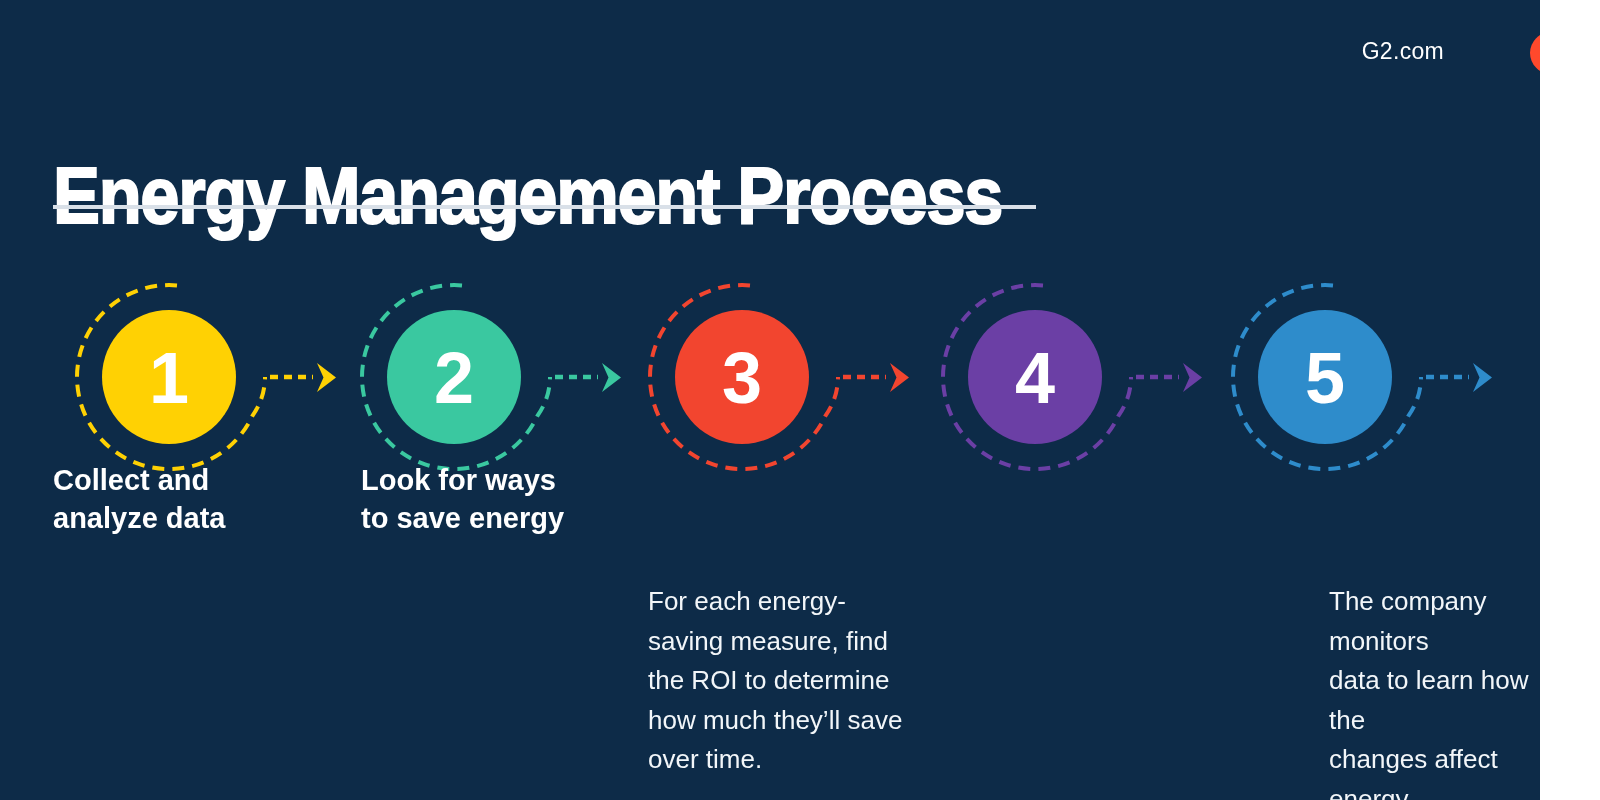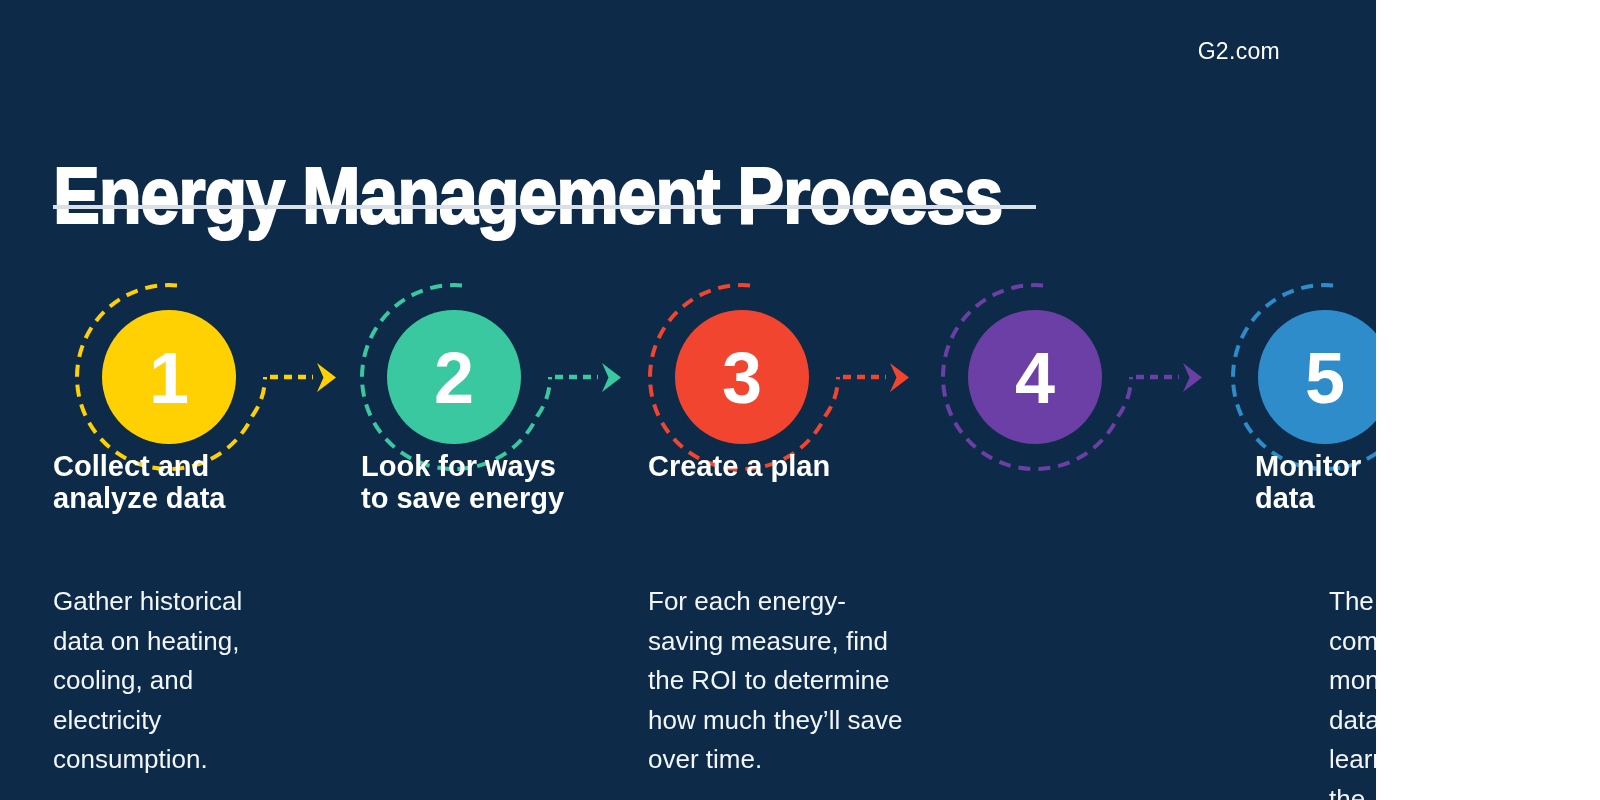--- a/index.html
+++ b/index.html
@@ -1,18 +1,18 @@
 <!DOCTYPE html>
 <html><head>
 <meta charset="utf-8">
 <style>
   html,body{margin:0;padding:0;}
   .canvas{
     position:relative;
-    width:1376px;height:800px;
+    width:1540px;height:800px;
     background:#0D2B48;
     overflow:hidden;
     font-family:"Liberation Sans",sans-serif;
   }
   .brand{
     position:absolute;top:38px;right:96px;
     color:#FFFFFF;font-size:23px;letter-spacing:.3px;
   }
   .logo{
     position:absolute;top:32px;left:1530px;
@@ -36,22 +36,22 @@
   .step-group{position:absolute;inset:0;pointer-events:none;}
   .step-svg{position:absolute;top:262px;width:300px;height:235px;overflow:visible;}
   .arc{fill:none;stroke:currentColor;stroke-width:4;stroke-dasharray:12 8;}
   .lead{fill:none;stroke:currentColor;stroke-width:4.5;stroke-dasharray:8 6;}
   .chev{fill:currentColor;}
   .num{
     fill:#FFFFFF;font-family:"Liberation Sans",sans-serif;
     font-size:72px;font-weight:700;
   }
   .step-heading{
-    position:absolute;top:450px;
-    color:#FFFFFF;font-size:29px;font-weight:700;line-height:32px;
+    position:absolute;top:461px;
+    color:#FFFFFF;font-size:29px;font-weight:700;line-height:38px;
     white-space:pre-line;
   }
   .step-body{
     position:absolute;top:582px;
     color:#F2F6F9;font-size:26px;font-weight:400;line-height:39.5px;
     white-space:pre-line;
   }
 </style>
 </head>
 <body>
@@ -70,25 +70,20 @@
   <div class="step-group" style="color: rgb(255, 209, 3);">
     <svg class="step-svg" style="left:49px" viewBox="0 0 300 235">
       <path class="arc" d="M128,23.4 A92,92 0 1 0 203.4,153.9 C211,143 216,130 216,115"></path>
       <path class="lead" d="M221,115 H264"></path>
       <circle cx="120" cy="115" r="67" fill="currentColor"></circle>
       <text class="num" x="120" y="141" text-anchor="middle">1</text>
       <path class="chev" d="M268,101 L287,115.5 L268,130 L274.5,115.5 Z"></path>
     </svg>
     <div class="step-heading" style="left:53px">Collect and
 analyze data</div>
-    <div class="step-body" style="left:53px">Gather historical
-data on heating,
-cooling, and
-electricity
-consumption.</div>
   </div>
 
   <div class="step-group" style="color: rgb(58, 200, 160);">
     <svg class="step-svg" style="left:334px" viewBox="0 0 300 235">
       <path class="arc" d="M128,23.4 A92,92 0 1 0 203.4,153.9 C211,143 216,130 216,115"></path>
       <path class="lead" d="M221,115 H264"></path>
       <circle cx="120" cy="115" r="67" fill="currentColor"></circle>
       <text class="num" x="120" y="141" text-anchor="middle">2</text>
       <path class="chev" d="M268,101 L287,115.5 L268,130 L274.5,115.5 Z"></path>
     </svg>
@@ -97,21 +92,20 @@
   </div>
 
   <div class="step-group" style="color: rgb(242, 69, 47);">
     <svg class="step-svg" style="left:622px" viewBox="0 0 300 235">
       <path class="arc" d="M128,23.4 A92,92 0 1 0 203.4,153.9 C211,143 216,130 216,115"></path>
       <path class="lead" d="M221,115 H264"></path>
       <circle cx="120" cy="115" r="67" fill="currentColor"></circle>
       <text class="num" x="120" y="141" text-anchor="middle">3</text>
       <path class="chev" d="M268,101 L287,115.5 L268,130 L274.5,115.5 Z"></path>
     </svg>
-    <div class="step-heading" style="left:648px">Create a plan</div>
     <div class="step-body" style="left:648px">For each energy-
 saving measure, find
 the ROI to determine
 how much they’ll save
 over time.</div>
   </div>
 
   <div class="step-group" style="color: rgb(107, 63, 165);">
     <svg class="step-svg" style="left:915px" viewBox="0 0 300 235">
       <path class="arc" d="M128,23.4 A92,92 0 1 0 203.4,153.9 C211,143 216,130 216,115"></path>
@@ -123,21 +117,20 @@
   </div>
 
   <div class="step-group" style="color: rgb(46, 140, 203);">
     <svg class="step-svg" style="left:1205px" viewBox="0 0 300 235">
       <path class="arc" d="M128,23.4 A92,92 0 1 0 203.4,153.9 C211,143 216,130 216,115"></path>
       <path class="lead" d="M221,115 H264"></path>
       <circle cx="120" cy="115" r="67" fill="currentColor"></circle>
       <text class="num" x="120" y="141" text-anchor="middle">5</text>
       <path class="chev" d="M268,101 L287,115.5 L268,130 L274.5,115.5 Z"></path>
     </svg>
-    <div class="step-heading" style="left:1255px">Monitor data</div>
     <div class="step-body" style="left:1329px">The company monitors
 data to learn how the
 changes affect energy
 output and determines
 the ROI.</div>
   </div>
 
 </div>
 
 </body></html>

